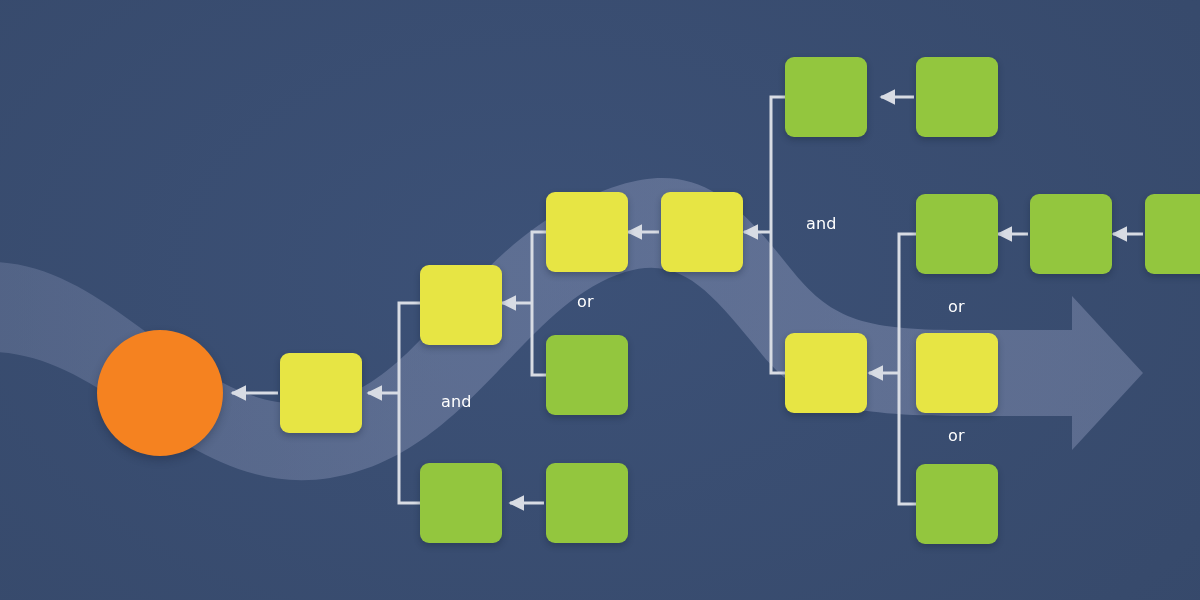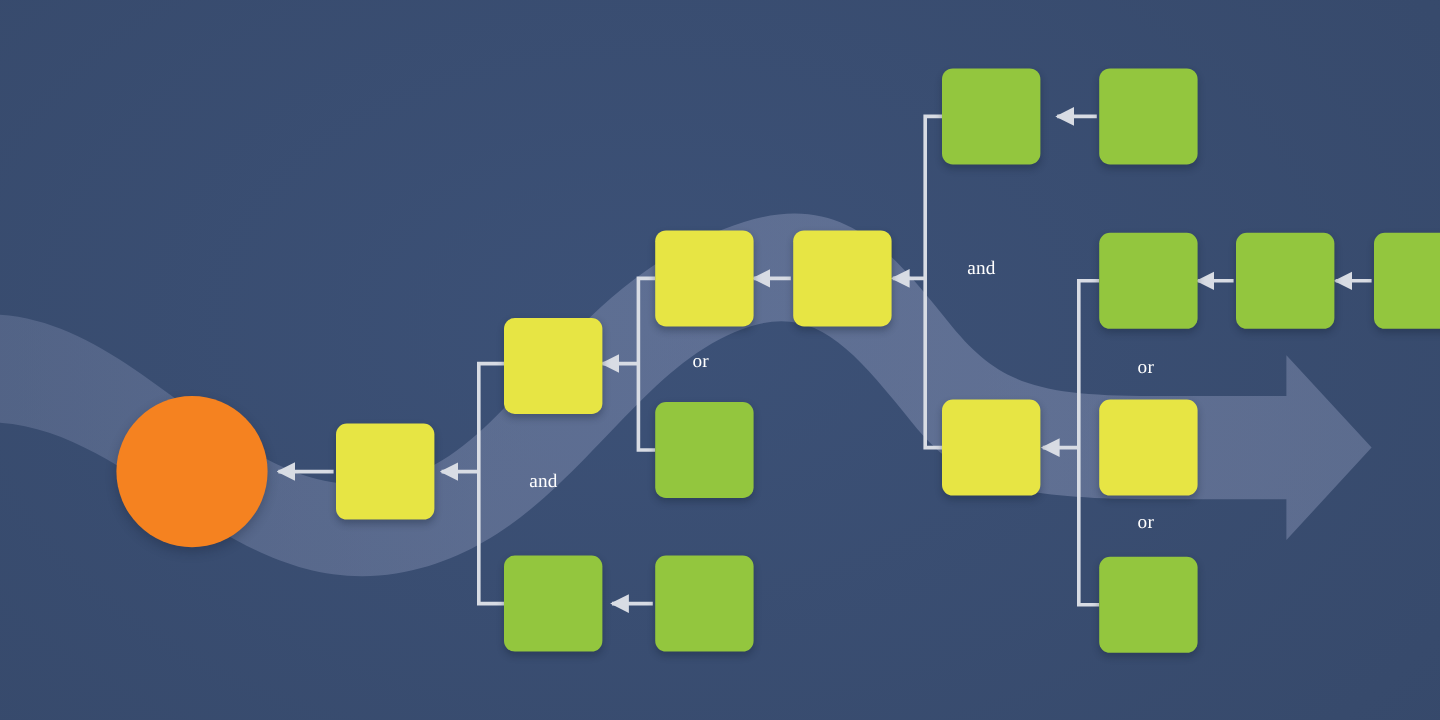--- a/index.html
+++ b/index.html
@@ -41,21 +41,20 @@
     box-shadow: 0 4px 9px rgba(20,30,50,0.30);
   }
   .op-label {
     position: absolute;
     color: #ffffff;
     font-size: 16px;
     line-height: 1;
     letter-spacing: 0.2px;
     white-space: nowrap;
     user-select: none;
-    font-family: Liberation Serif, serif;
   }
 </style>
 </head>
 <body>
 
 <div id="canvas">
 
   <svg id="bg-svg" viewBox="0 0 1200 600">
     <defs>
       <linearGradient id="ribbonGrad" x1="0" y1="0" x2="1" y2="0">

